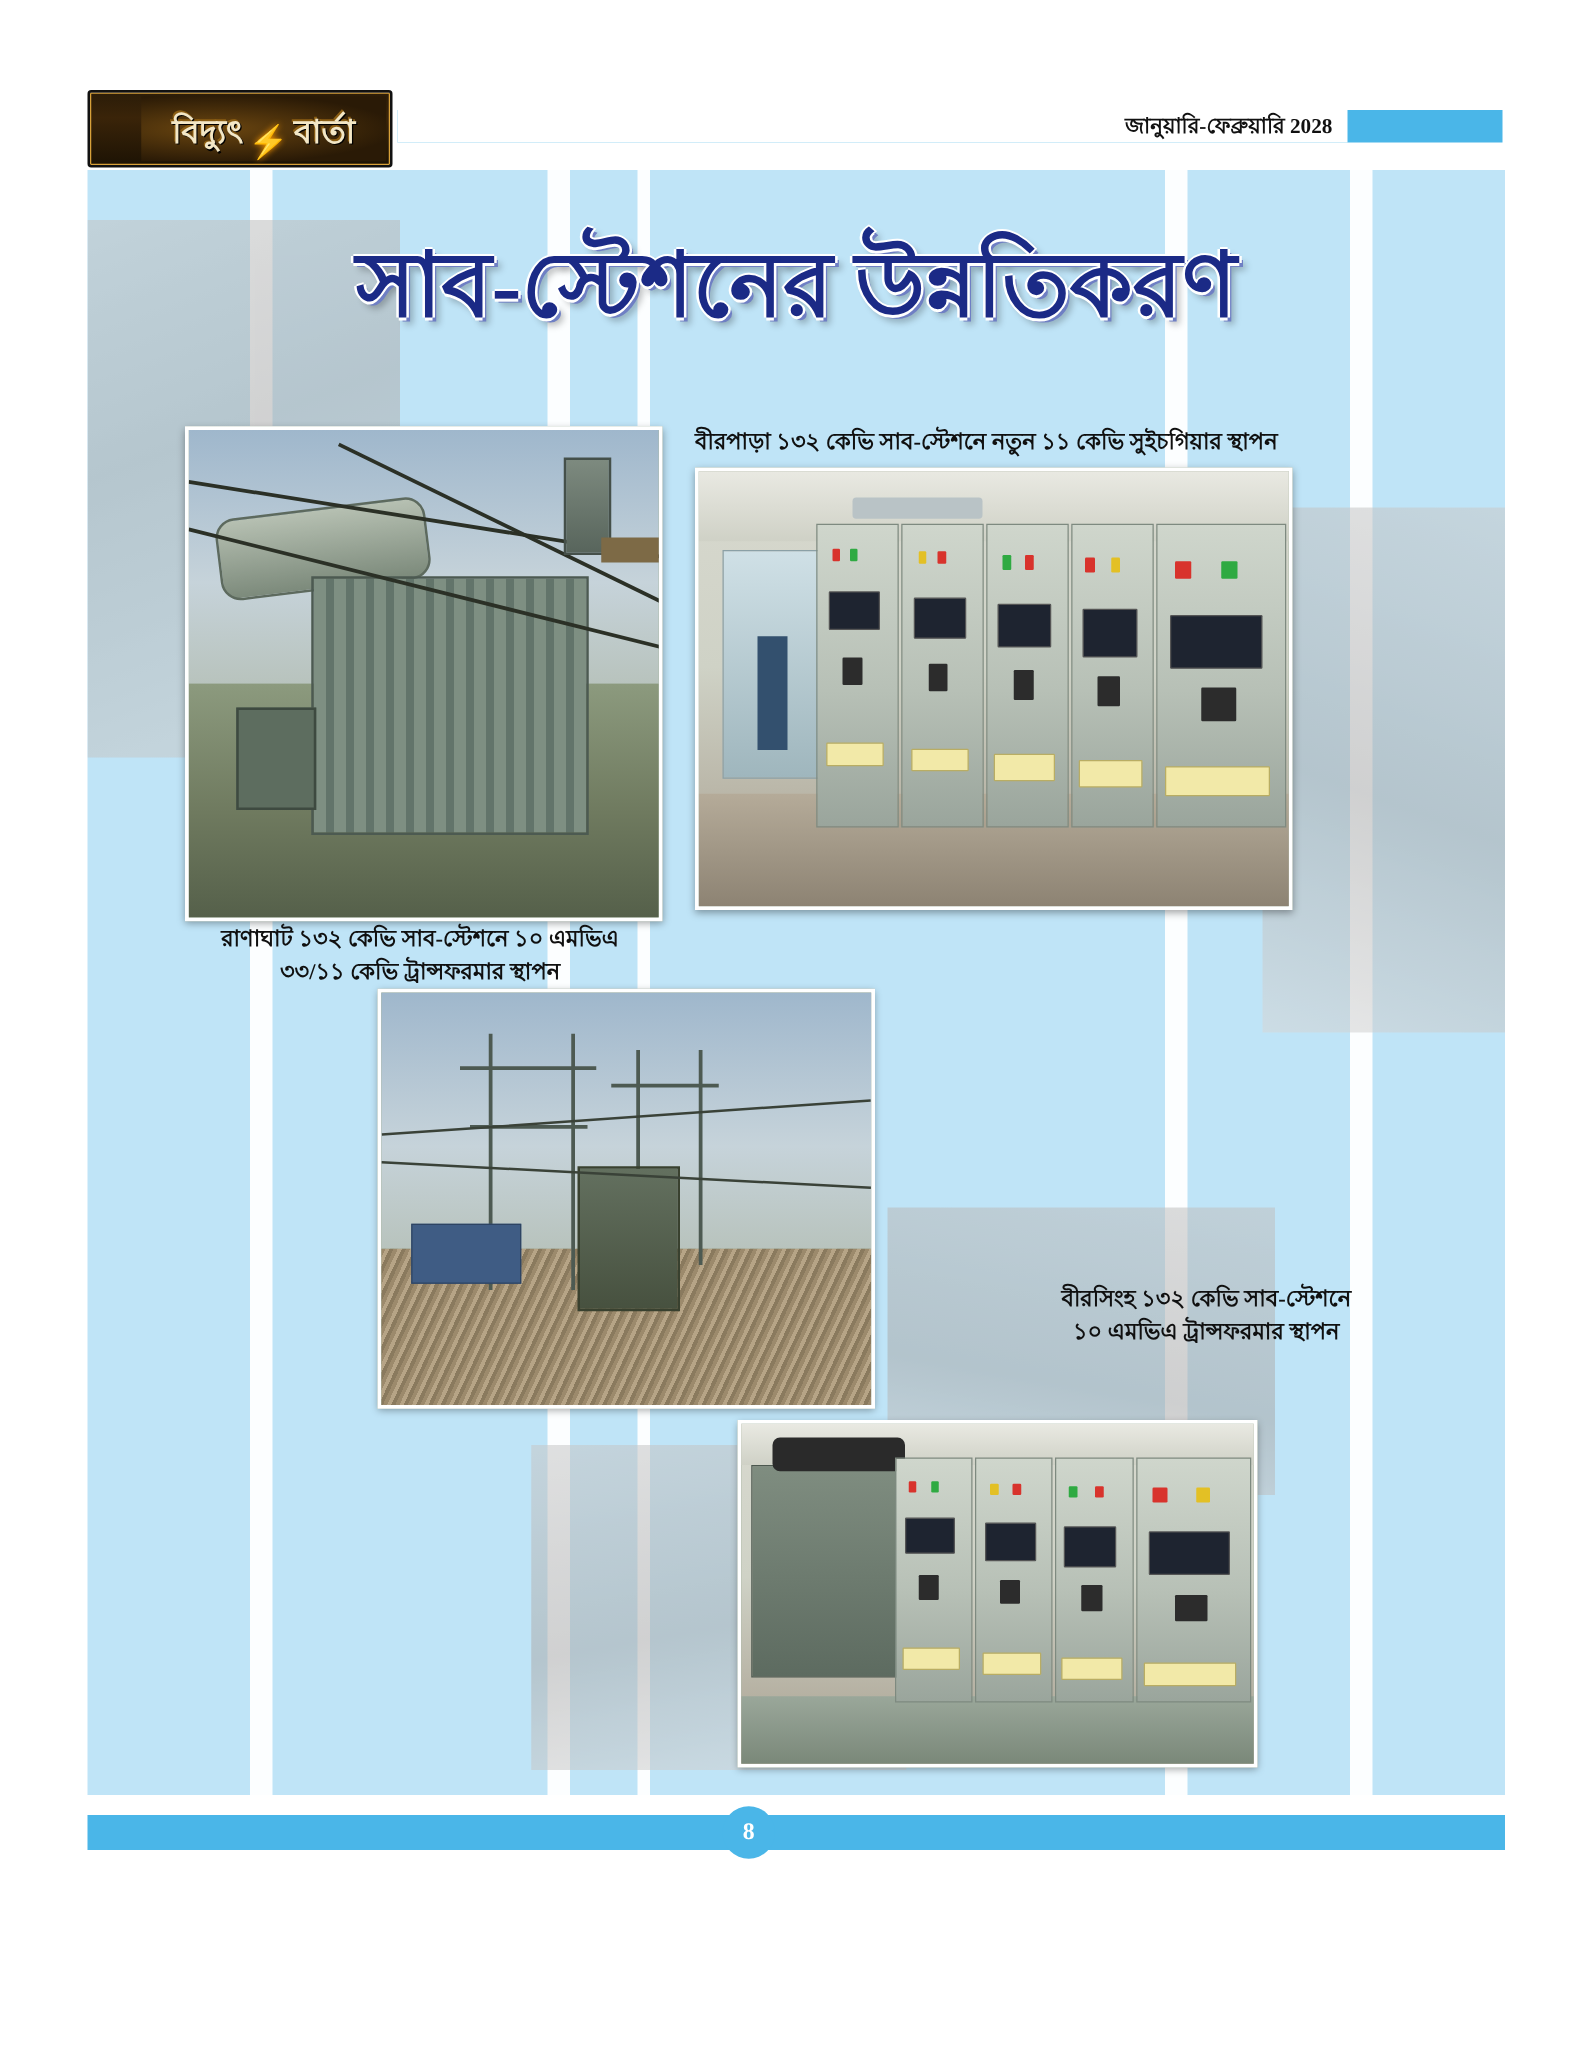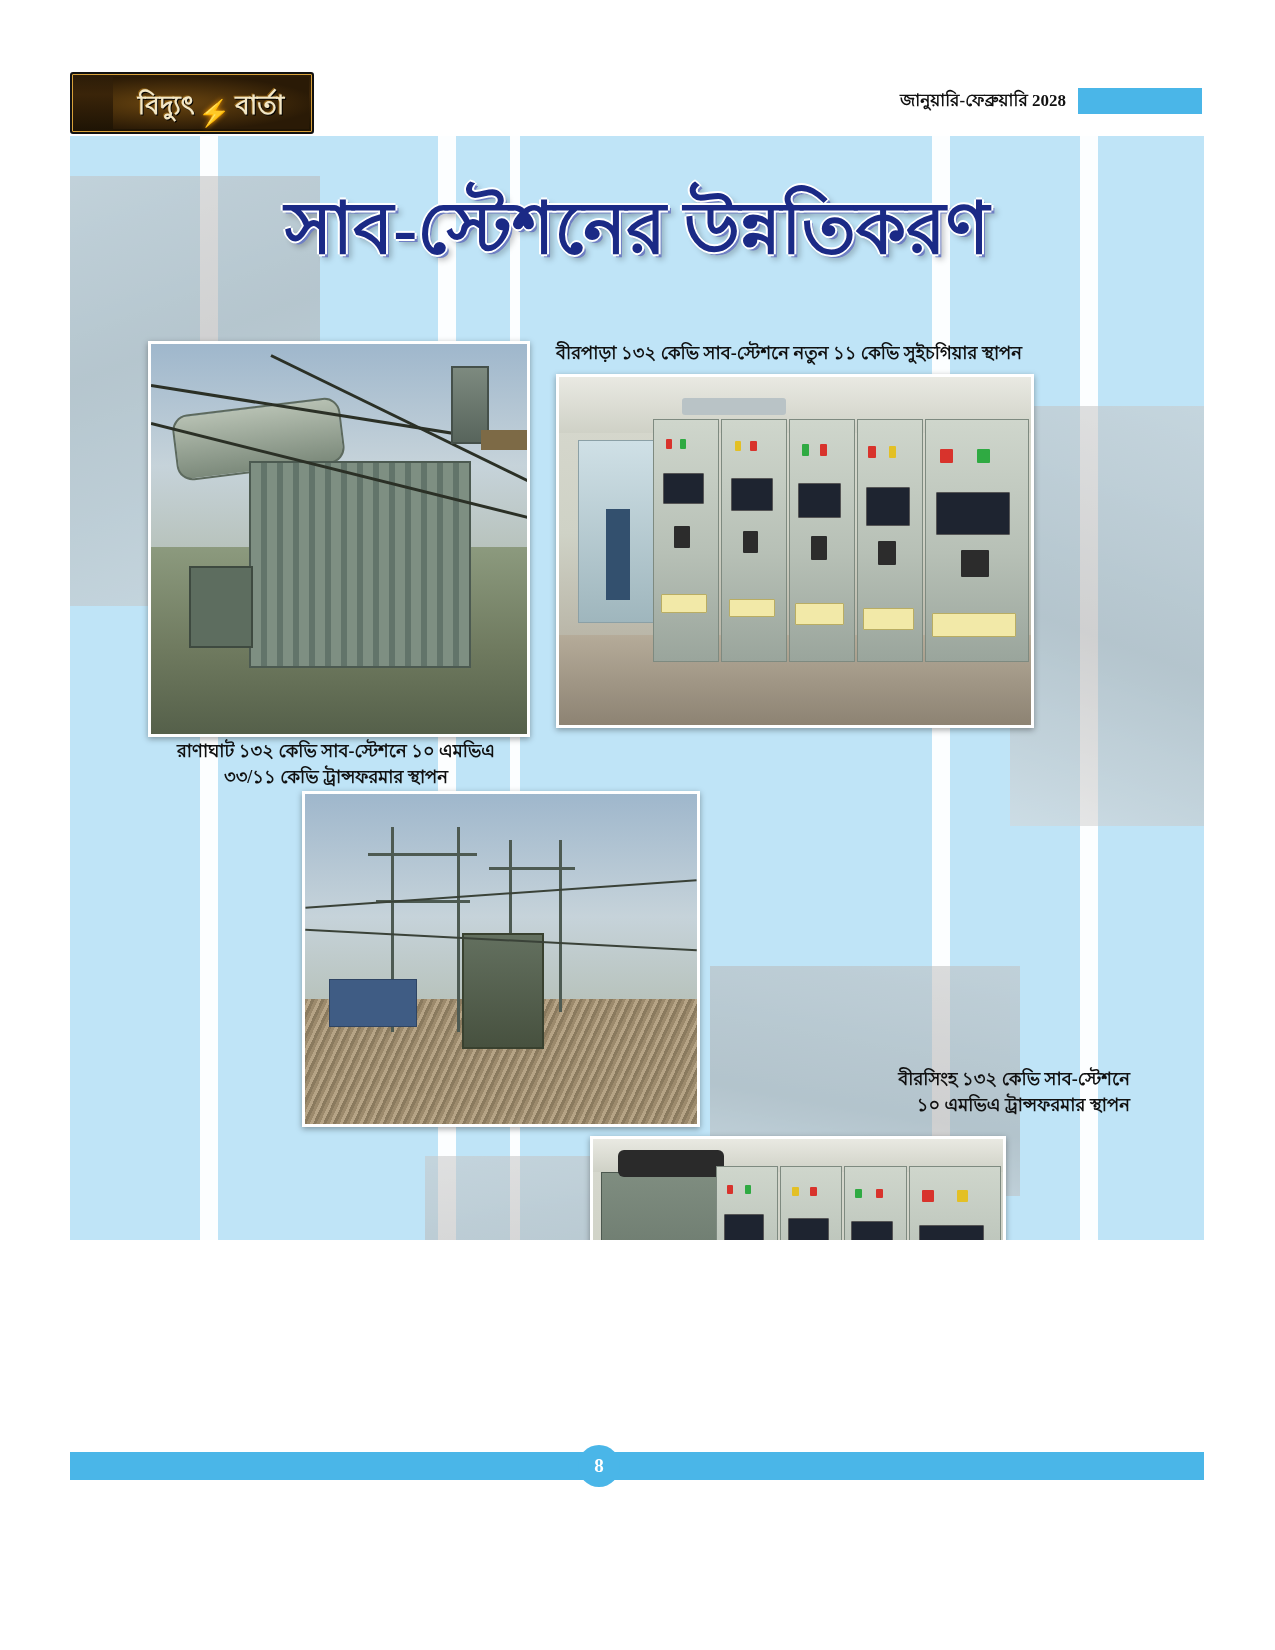--- a/index.html
+++ b/index.html
@@ -82,21 +82,21 @@
     font-weight: bold;
     color: #111;
   }
 
   
   .body-panel {
     position: absolute;
     left: 70px;
     top: 136px;
     width: 1134px;
-    height: 1104px;
+    height: 1300px;
     background: #bfe4f7;
     overflow: hidden;
   }
   .stripe {
     position: absolute;
     top: 0;
     width: 18px;
     height: 100%;
     background: #ffffff;
     opacity: 0.95;
@@ -379,21 +379,21 @@
       <div class="cross" style="left:16%; top:18%; width:28%;"></div>
       <div class="cross" style="left:18%; top:32%; width:24%;"></div>
       <div class="tower" style="left:52%; top:14%; width:12%; height:52%;"></div>
       <div class="cross" style="left:47%; top:22%; width:22%;"></div>
       <div class="trf"></div>
       <div style="position:absolute; left:6%; top:56%; width:22%; height:14%; background:#3f5c84; border:1px solid #2e4463;"></div>
       <div style="position:absolute; left:0; top:30%; width:100%; height:2px; background:#3a4238; transform:rotate(-4deg);"></div>
       <div style="position:absolute; left:0; top:44%; width:100%; height:2px; background:#3a4238; transform:rotate(3deg);"></div>
     </div>
 
-    <div class="caption" style="left:730px; top:890px; width:330px; text-align:right; white-space:pre-line;margin-top:40px;">বীরসিংহ ১৩২ কেভি সাব-স্টেশনে
+    <div class="caption" style="left:730px; top:890px; width:330px; text-align:center; white-space:pre-line;">বীরসিংহ ১৩২ কেভি সাব-স্টেশনে
 ১০ এমভিএ ট্রান্সফরমার স্থাপন</div>
 
     <div class="photo" id="photo-panels-tarakeswar" style="left:520px; top:1000px; width:410px; height:272px;">
       <div class="sg">
         <div class="ceiling" style="height:12%;"></div>
         <div class="floor" style="height:20%; background:linear-gradient(180deg,#9aa79a,#7a8879);"></div>
         <div style="position:absolute; left:2%; top:12%; width:30%; height:62%; background:linear-gradient(180deg,#7f8d80,#5d6b60); border:1px solid #4c584f;"></div>
         <div style="position:absolute; left:6%; top:4%; width:26%; height:10%; background:#2a2a2a; border-radius:6px;"></div>
         <div class="bank" style="width:70%; top:10%; height:72%;">
           <div class="panel">

